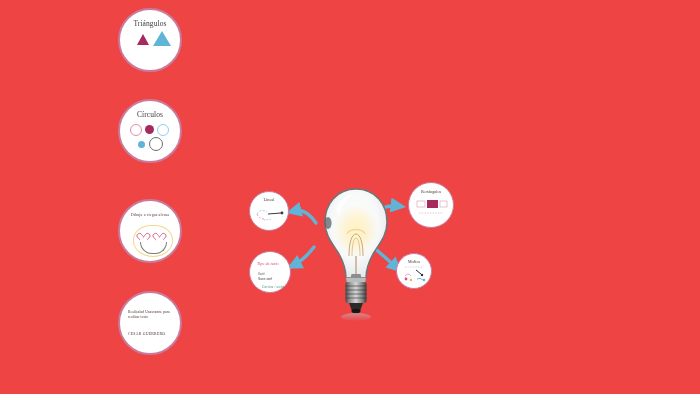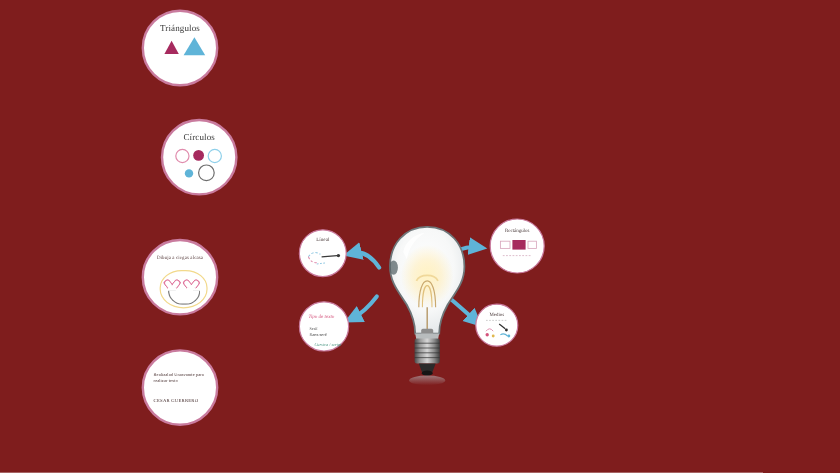--- a/index.html
+++ b/index.html
@@ -3,21 +3,21 @@
 <meta charset="utf-8">
 <style>
   html,body{margin:0;padding:0;}
   body{
     width:700px;height:394px;
     background:#ffffff;
     font-family:"Liberation Serif", serif;
     overflow:hidden;
     position:relative;
   }
-  #stage{position:absolute;left:0;top:0;width:700px;height:394px;background:#7f1d1d;}
+  #stage{position:absolute;left:0;top:0;width:700px;height:394px;background:#ef4444;}
 
   
   #sidebar{position:absolute;left:118px;top:8px;width:70px;}
   .thumb{
     position:absolute;
     width:64px;height:64px;
     border:2.2px solid #c97b9e;
     border-radius:50%;
     background:#fff;
     box-sizing:border-box;
@@ -92,21 +92,21 @@
   <div id="sidebar">
 
     <div class="thumb" style="top:0px;left:0px;">
       <div class="thumb-inner">
         <div class="thumb-title">Triángulos</div>
         <div class="tri tri-a"></div>
         <div class="tri tri-b"></div>
       </div>
     </div>
 
-    <div class="thumb" style="top:91px;left:16px;">
+    <div class="thumb" style="top:91px;left:0px;">
       <div class="thumb-inner">
         <div class="thumb-title">Círculos</div>
         <div class="cir c1"></div>
         <div class="cir c2"></div>
         <div class="cir c3"></div>
         <div class="cir c4"></div>
         <div class="cir c5"></div>
       </div>
     </div>
 

